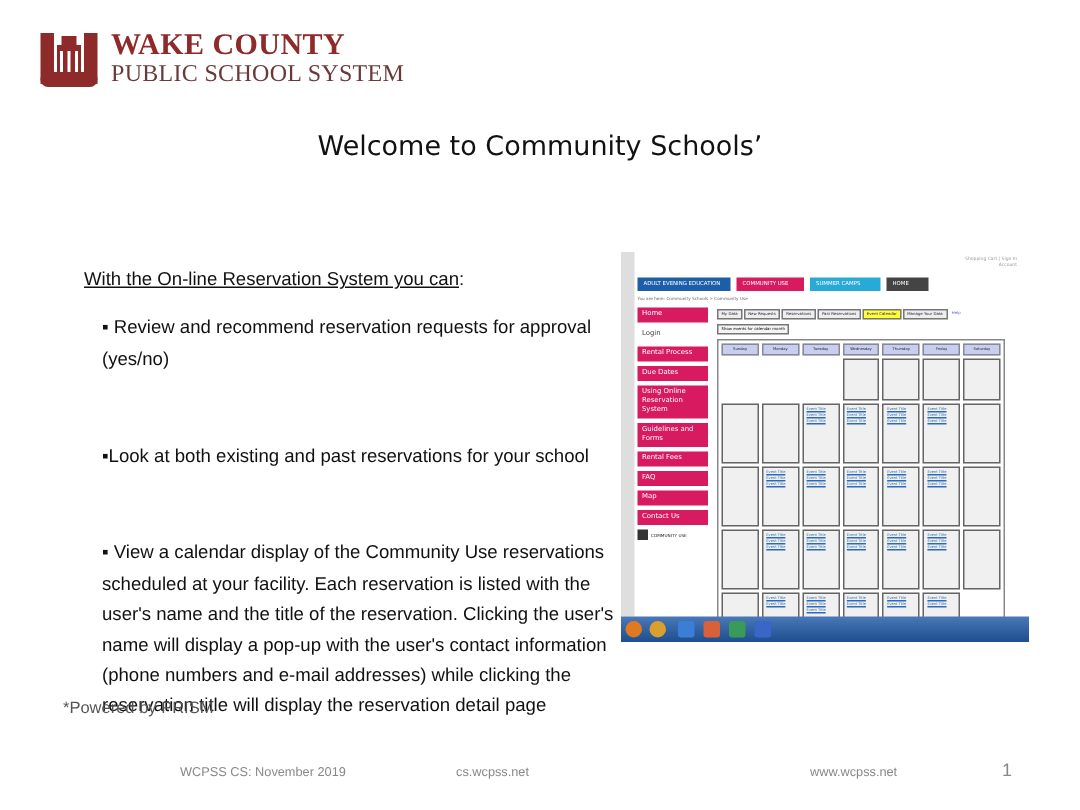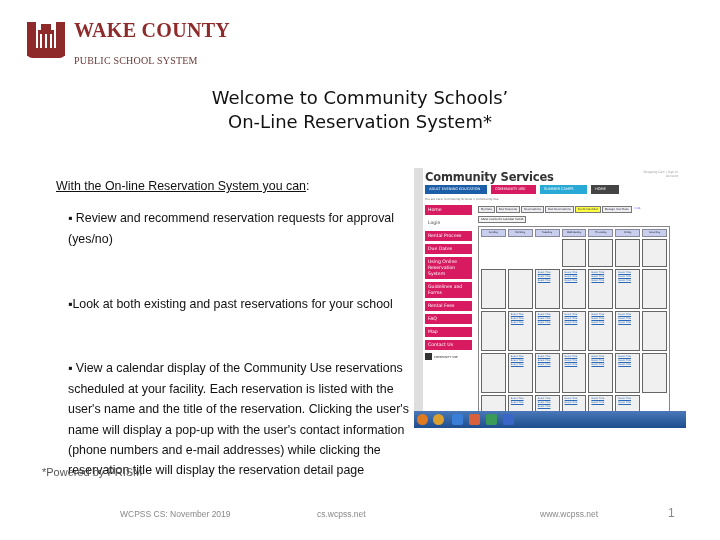--- a/index.html
+++ b/index.html
@@ -3,21 +3,21 @@
 <meta charset="utf-8">
 <style>
   html, body { margin:0; padding:0; }
   body { width:720px; height:540px; background:#ffffff; position:relative; overflow:hidden; font-family:"DejaVu Sans", sans-serif; color:#000; }
 
   
   .logo { position:absolute; left:26px; top:20px; height:44px; display:flex; align-items:flex-start; }
   .logo-mark { width:40px; height:40px; position:relative; }
   .logo-text { margin-left:8px; font-family:"Liberation Serif", serif; color:#8e2a2a; line-height:1; }
   .logo-line1 { font-size:20px; font-weight:bold; letter-spacing:0.3px; }
-  .logo-line2 { font-size:10px; color:#6a3a3a; margin-top:16px; letter-spacing:0.2px; }
+  .logo-line2 { font-size:16px; color:#6a3a3a; margin-top:2px; letter-spacing:0.2px; }
 
   
   .title { position:absolute; left:0; width:720px; top:86px; text-align:center; font-family:"DejaVu Sans", sans-serif; font-size:18px; line-height:24px; color:#111; }
 
   
   .content { position:absolute; left:56px; top:176px; width:365px; font-family:"Liberation Sans", sans-serif; font-size:12.4px; line-height:20.4px; color:#111; }
   .heading { text-decoration:underline; }
   .bullet { margin:12px; }
   .gap { height:20.4px; }
 
@@ -72,35 +72,33 @@
     </svg>
   </div>
   <div class="logo-text">
     <div class="logo-line1">WAKE COUNTY</div>
     <div class="logo-line2">PUBLIC SCHOOL SYSTEM</div>
   </div>
 </div>
 
 <div class="title">
   <div>Welcome to Community Schools’</div>
-  <div>On-Line Reservation System*</div>
 </div>
 
 <div class="content">
   <div><span class="heading">With the On-line Reservation System you can</span><span>:</span></div>
   <p class="bullet">▪ Review and recommend reservation requests for approval (yes/no)</p>
   <div class="gap"></div>
   <p class="bullet">▪Look at both existing and past reservations for your school</p>
   <div class="gap"></div>
   <p class="bullet">▪ View a calendar display of the Community Use reservations scheduled at your facility. Each reservation is listed with the user's name and the title of the reservation. Clicking the user's name will display a pop-up with the user's contact information (phone numbers and e-mail addresses) while clicking the reservation title will display the reservation detail page</p>
 </div>
 
 <div class="shot">
   <div class="shot-leftbar"></div>
-  <div class="cs-title">Community Services</div>
   <div class="cs-top-right">Shopping Cart | Sign In Account</div>
   <div class="cs-nav">
     <div style="background:#1d5ea8;width:54px;">ADULT EVENING EDUCATION</div>
     <div style="background:#d81b60;width:37px;">COMMUNITY USE</div>
     <div style="background:#29a9d6;width:39px;">SUMMER CAMPS</div>
     <div style="background:#444;width:20px;">HOME</div>
   </div>
   <div class="cs-crumb">You are here: Community Schools &gt; Community Use</div>
   <div class="cs-side">
     <div>Home</div>
@@ -257,15 +255,15 @@
     <div class="tb-icon" style="left:19px;background:#d9a030;border-radius:6px;"></div>
     <div class="tb-icon" style="left:38px;background:#3a7ed8;"></div>
     <div class="tb-icon" style="left:55px;background:#d8603a;"></div>
     <div class="tb-icon" style="left:72px;background:#3a9a5a;"></div>
     <div class="tb-icon" style="left:89px;background:#3a66c8;"></div>
   </div>
 </div>
 
 <div class="powered">*Powered by PRISM</div>
 <div class="footer" style="left:120px;">WCPSS CS: November 2019</div>
-<div class="footer" style="left:317px;">cs.wcpss.net</div>
+<div class="footer" style="left:304px;">cs.wcpss.net</div>
 <div class="footer" style="left:540px;">www.wcpss.net</div>
 <div class="pagenum">1</div>
 
 </body></html>

